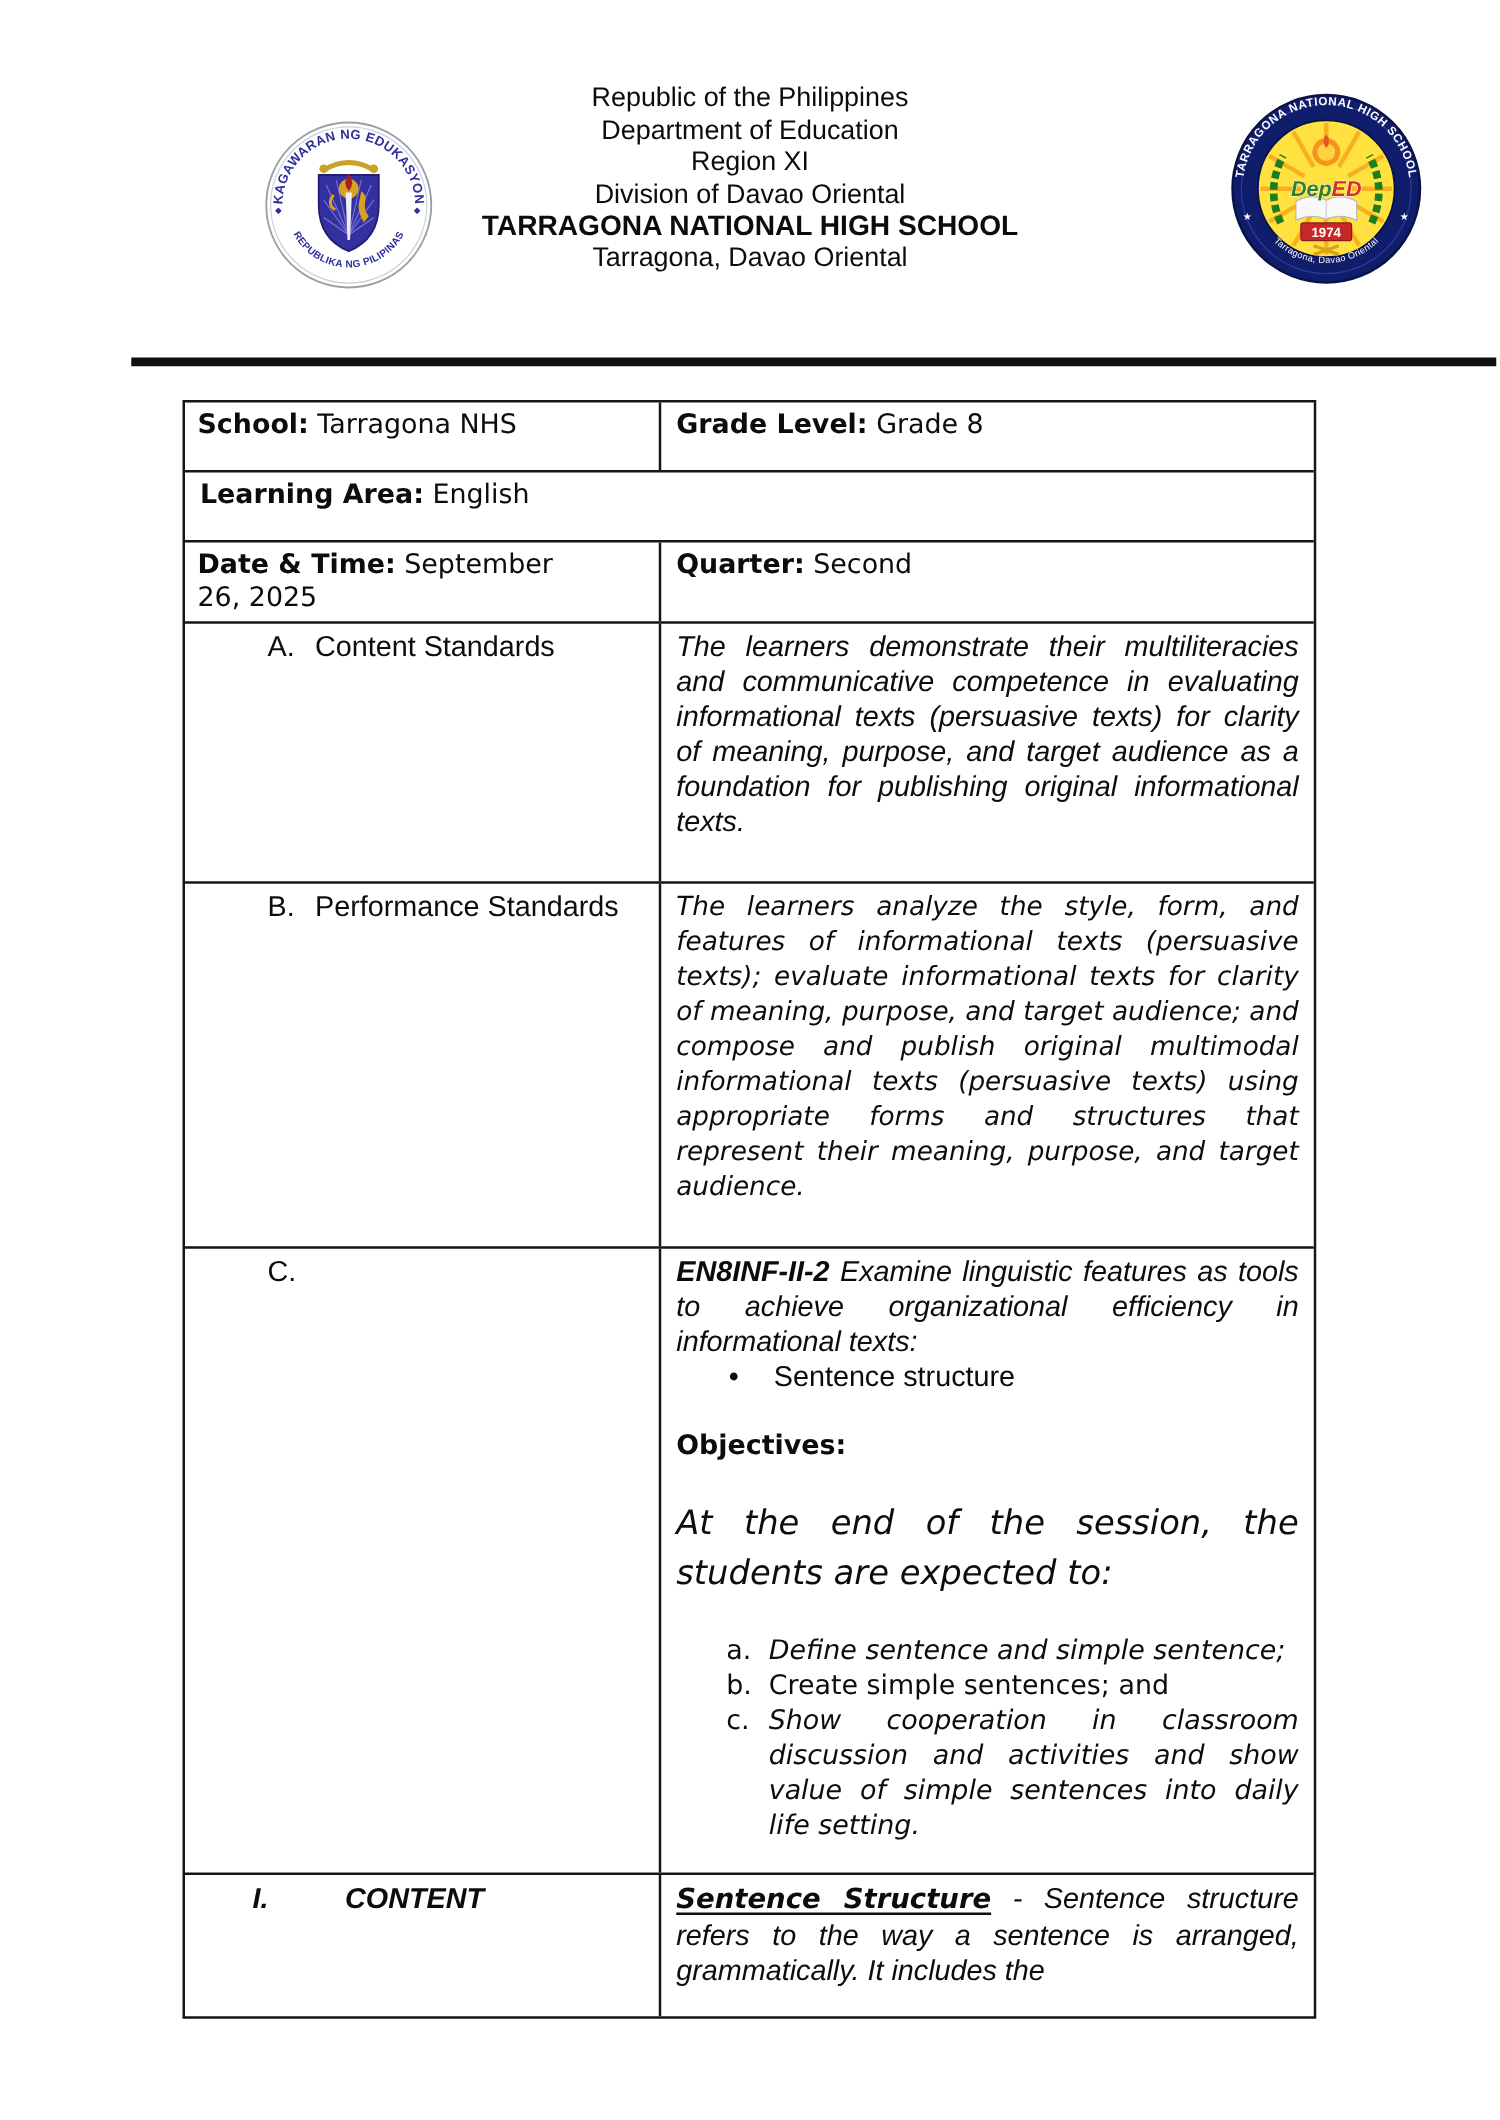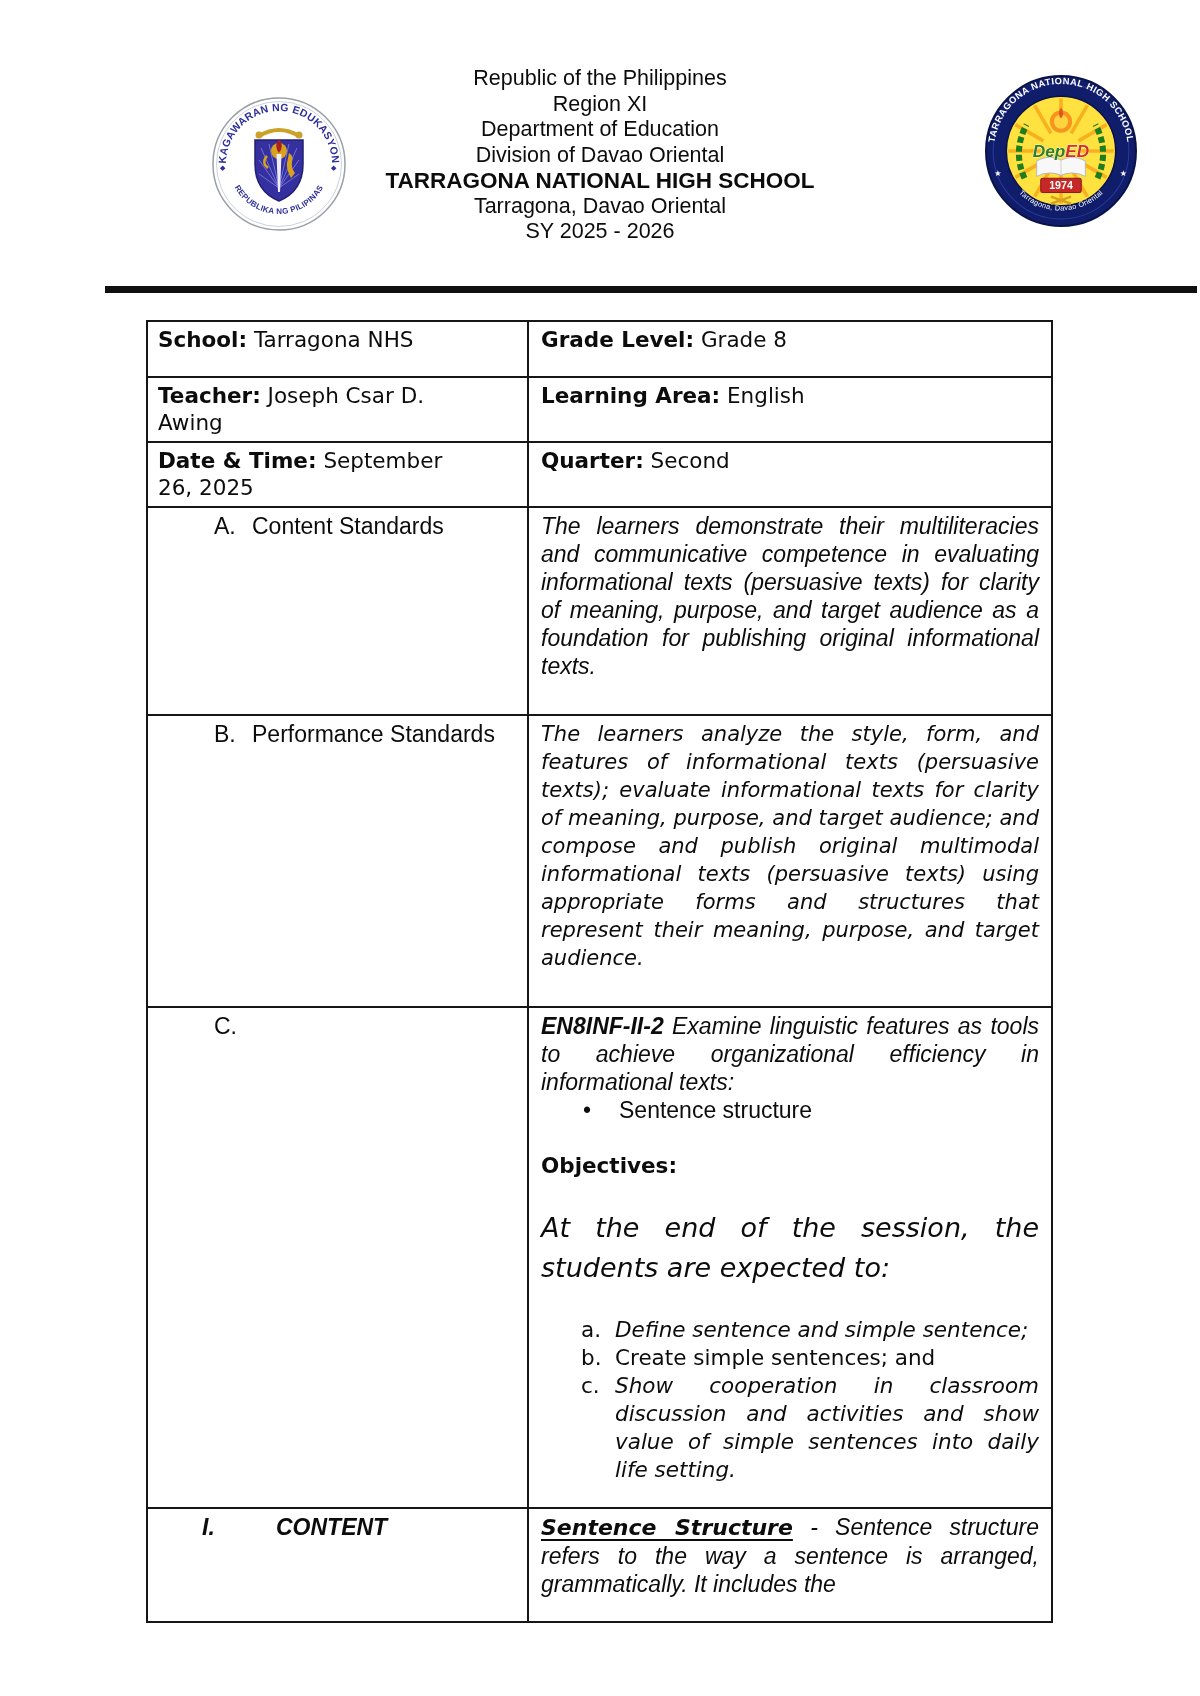--- a/index.html
+++ b/index.html
@@ -99,26 +99,25 @@
     </g>
     <circle cx="68" cy="55" r="8" fill="#d7a21f"></circle>
     <path d="M65.5 58 h5 l-1.5 38 h-2 z" fill="#efeef8"></path>
     <path d="M68 43 q5.5 7 0 14 q-5.5 -7 0 -14 z" fill="#a62121"></path>
     <path d="M78 57 q5 3 3 9 q-1 6 3 11 l-4 5 q-5 -9 -4 -15 z" fill="#d7a21f"></path>
     <path d="M56 60 q-4 4 -2 9 l3 3" stroke="#d7a21f" stroke-width="2.5" fill="none"></path>
   </svg>
 
   <div class="header-lines">
     <div class="header-line">Republic of the Philippines</div>
+    <div class="header-line">Department of Education</div>
     <div class="header-line">Region XI</div>
-    <div class="header-line">Department of Education</div>
     <div class="header-line">Division of Davao Oriental</div>
     <div class="header-line bold">TARRAGONA NATIONAL HIGH SCHOOL</div>
     <div class="header-line">Tarragona, Davao Oriental</div>
-    <div class="header-line">SY 2025 - 2026</div>
   </div>
 
   <svg class="seal seal-right" viewBox="0 0 152 152">
     <defs>
       <path id="tsTop" d="M 12 92 A 66 66 0 1 1 140 92"></path>
       <path id="tsBot" d="M 26 107 A 59 59 0 0 0 126 107"></path>
     </defs>
     <circle cx="76" cy="76" r="74" stroke="#0a1349" stroke-width="2" fill="#101d6b"></circle>
     <circle cx="76" cy="76" r="67" fill="none" stroke="#2c3a9e" stroke-width="1"></circle>
     <circle cx="76" cy="76" r="54" stroke="#0a1349" stroke-width="1.5" fill="#ffe23f"></circle>
@@ -166,23 +165,20 @@
     <div class="row f-info">
       <div class="cell cl">
         <div class="pair"><span class="lbl">School:</span> <span>Tarragona NHS</span></div>
       </div>
       <div class="cell cr">
         <div class="pair"><span class="lbl">Grade Level:</span> <span>Grade 8</span></div>
       </div>
     </div>
 
     <div class="row f-info">
-      <div class="cell cl">
-        <div class="pair"><span class="lbl">Teacher:</span> <span>Joseph Csar D. Awing</span></div>
-      </div>
       <div class="cell cr">
         <div class="pair"><span class="lbl">Learning Area:</span> <span>English</span></div>
       </div>
     </div>
 
     <div class="row f-info">
       <div class="cell cl">
         <div class="pair"><span class="lbl">Date &amp; Time:</span> <span>September 26, 2025</span></div>
       </div>
       <div class="cell cr">

